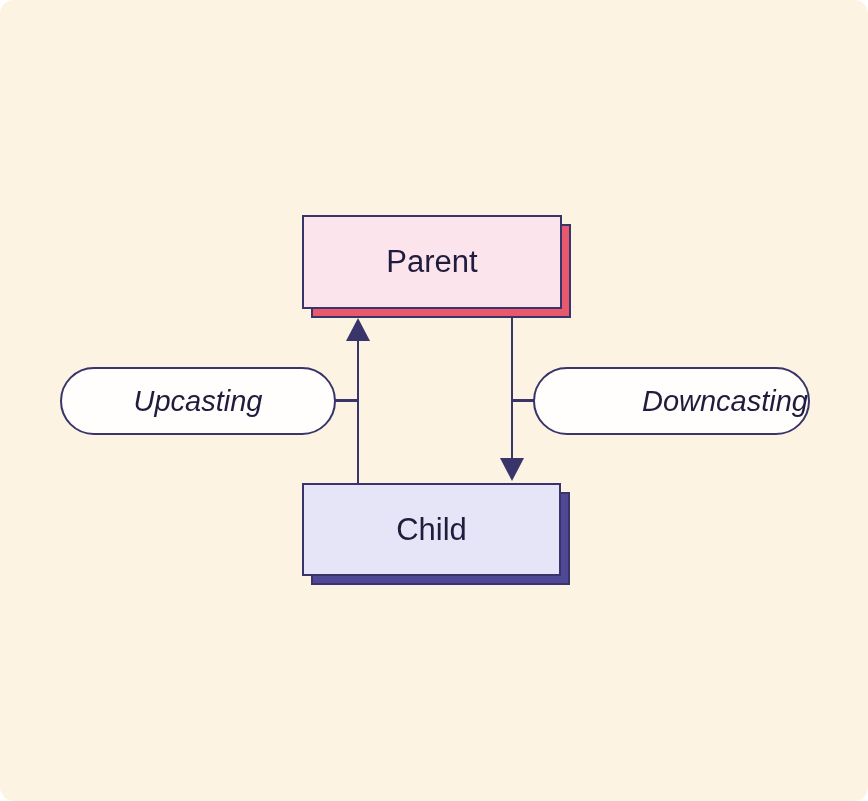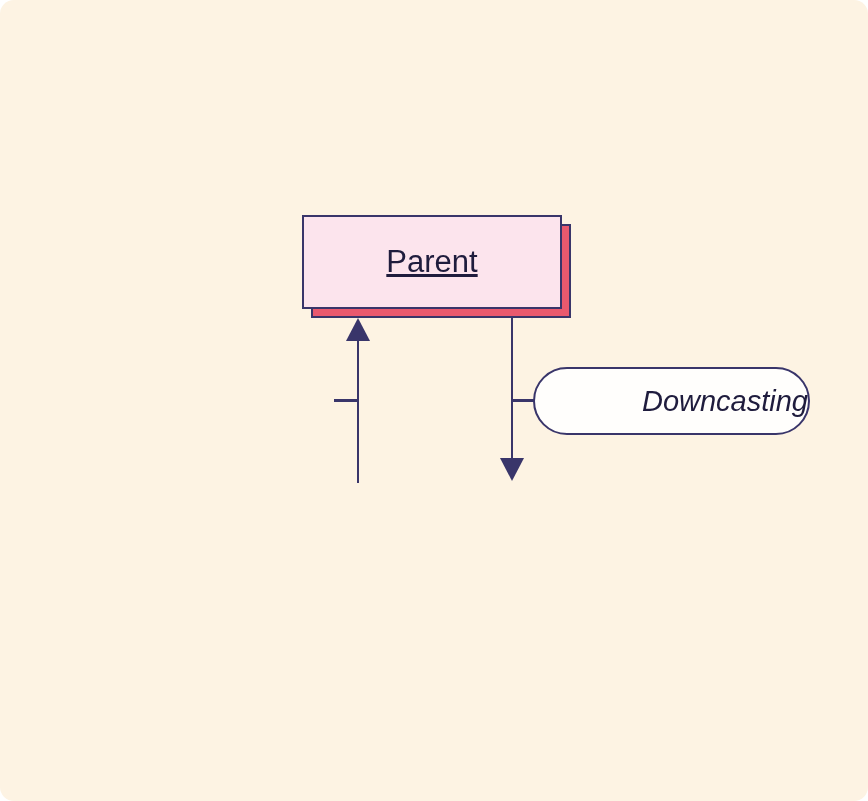--- a/index.html
+++ b/index.html
@@ -28,21 +28,20 @@
     position:absolute;left:0;top:0;right:0;bottom:0;
     transform:translate(9px,9px);
     border:2px solid var(--ink);
   }
   .node-face{
     position:absolute;left:0;top:0;right:0;bottom:0;
     border:2px solid var(--ink);
     display:flex;align-items:center;justify-content:center;
     font-size:31px;
     color:var(--text);
-    text-decoration:underline;
   }
   .node-parent{left:302px;top:215px;width:260px;height:94px;}
   .node-parent .node-shadow{background:var(--parent_shadow);}
   .node-parent .node-face{background:var(--parent_fill);}
   .node-child{left:302px;top:483px;width:259px;height:93px;}
   .node-child .node-shadow{background:var(--child_shadow);}
   .node-child .node-face{background:var(--child_fill);}
   
   .pill{
     position:absolute;
@@ -85,27 +84,36 @@
 
 <div class="canvas">
 
   <div class="node node-parent">
     <div class="node-shadow"></div>
     <div class="node-face">
       <span>Parent</span>
     </div>
   </div>
 
+  <div class="node node-child">
+    <div class="node-shadow"></div>
+    <div class="node-face">
+      <span>Child</span>
+    </div>
+  </div>
 
   <div class="vline line-up"></div>
   <div class="arrowhead arrow-up"></div>
 
   <div class="vline line-down"></div>
   <div class="arrowhead arrow-down"></div>
 
   <div class="hline tick-left"></div>
   <div class="hline tick-right"></div>
 
+  <div class="pill pill-upcasting">
+    <span>Upcasting</span>
+  </div>
   <div class="pill pill-downcasting">
     <span>Downcasting</span>
   </div>
 
 </div>
 
 </body></html>

